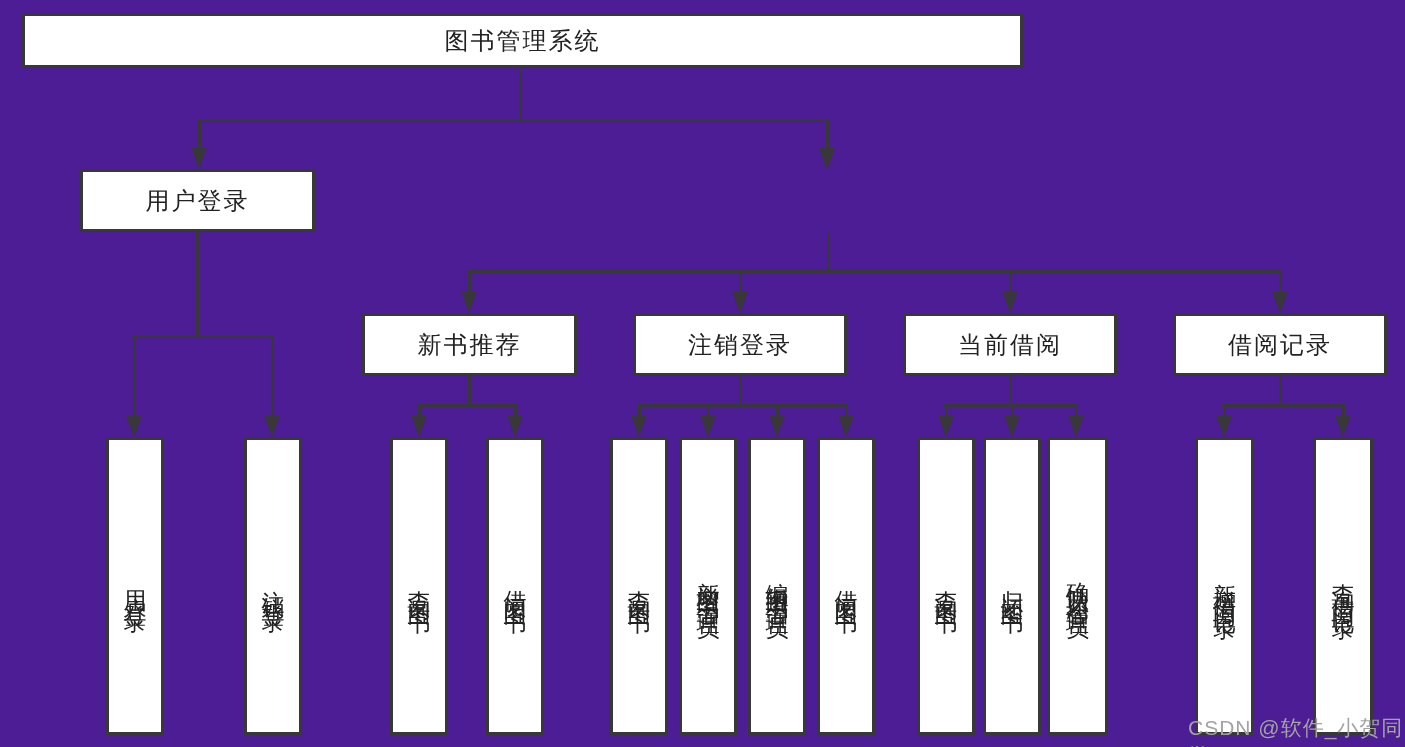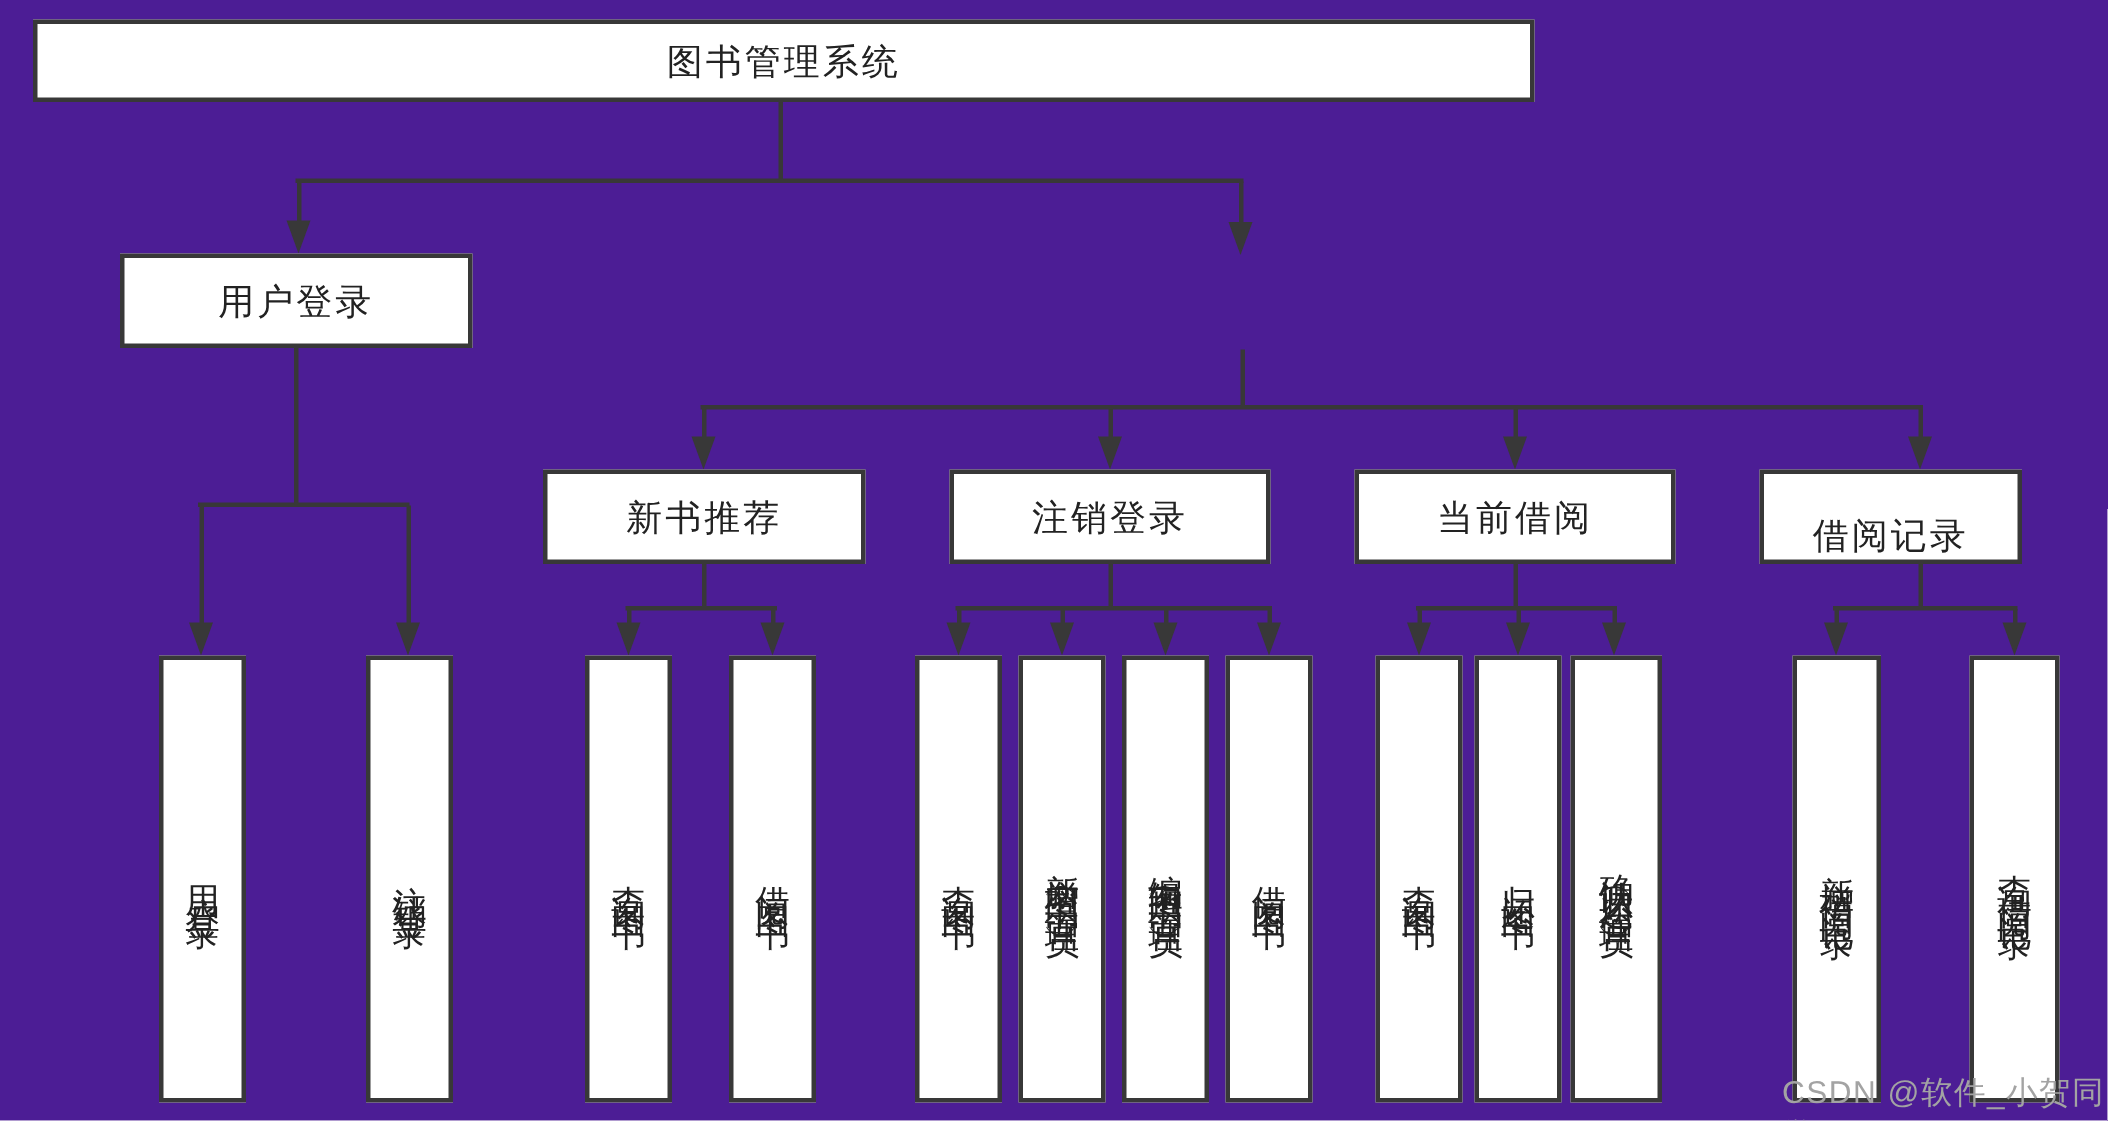--- a/index.html
+++ b/index.html
@@ -71,21 +71,21 @@
 
   <div class="box" style="left:362px;top:313px;width:215px;height:63px;">
     <span>新书推荐</span>
   </div>
   <div class="box" style="left:633px;top:313px;width:214px;height:63px;">
     <span>注销登录</span>
   </div>
   <div class="box" style="left:903px;top:313px;width:214px;height:63px;">
     <span>当前借阅</span>
   </div>
-  <div class="box" style="left:1173px;top:313px;width:175px;height:63px;align-items:flex-end;">
+  <div class="box" style="left:1173px;top:313px;width:214px;height:63px;">
     <span>借阅记录</span>
   </div>
 
   <div class="vline" style="left:468px;top:376px;height:30px;"></div>
   <div class="hline" style="left:417px;top:404px;width:101px;"></div>
   <div class="vline" style="left:418px;top:406px;height:12px;"></div>
   <div class="arrow" style="left:411px;top:415px;"></div>
   <div class="vline" style="left:514px;top:406px;height:12px;"></div>
   <div class="arrow" style="left:507px;top:415px;"></div>
 

